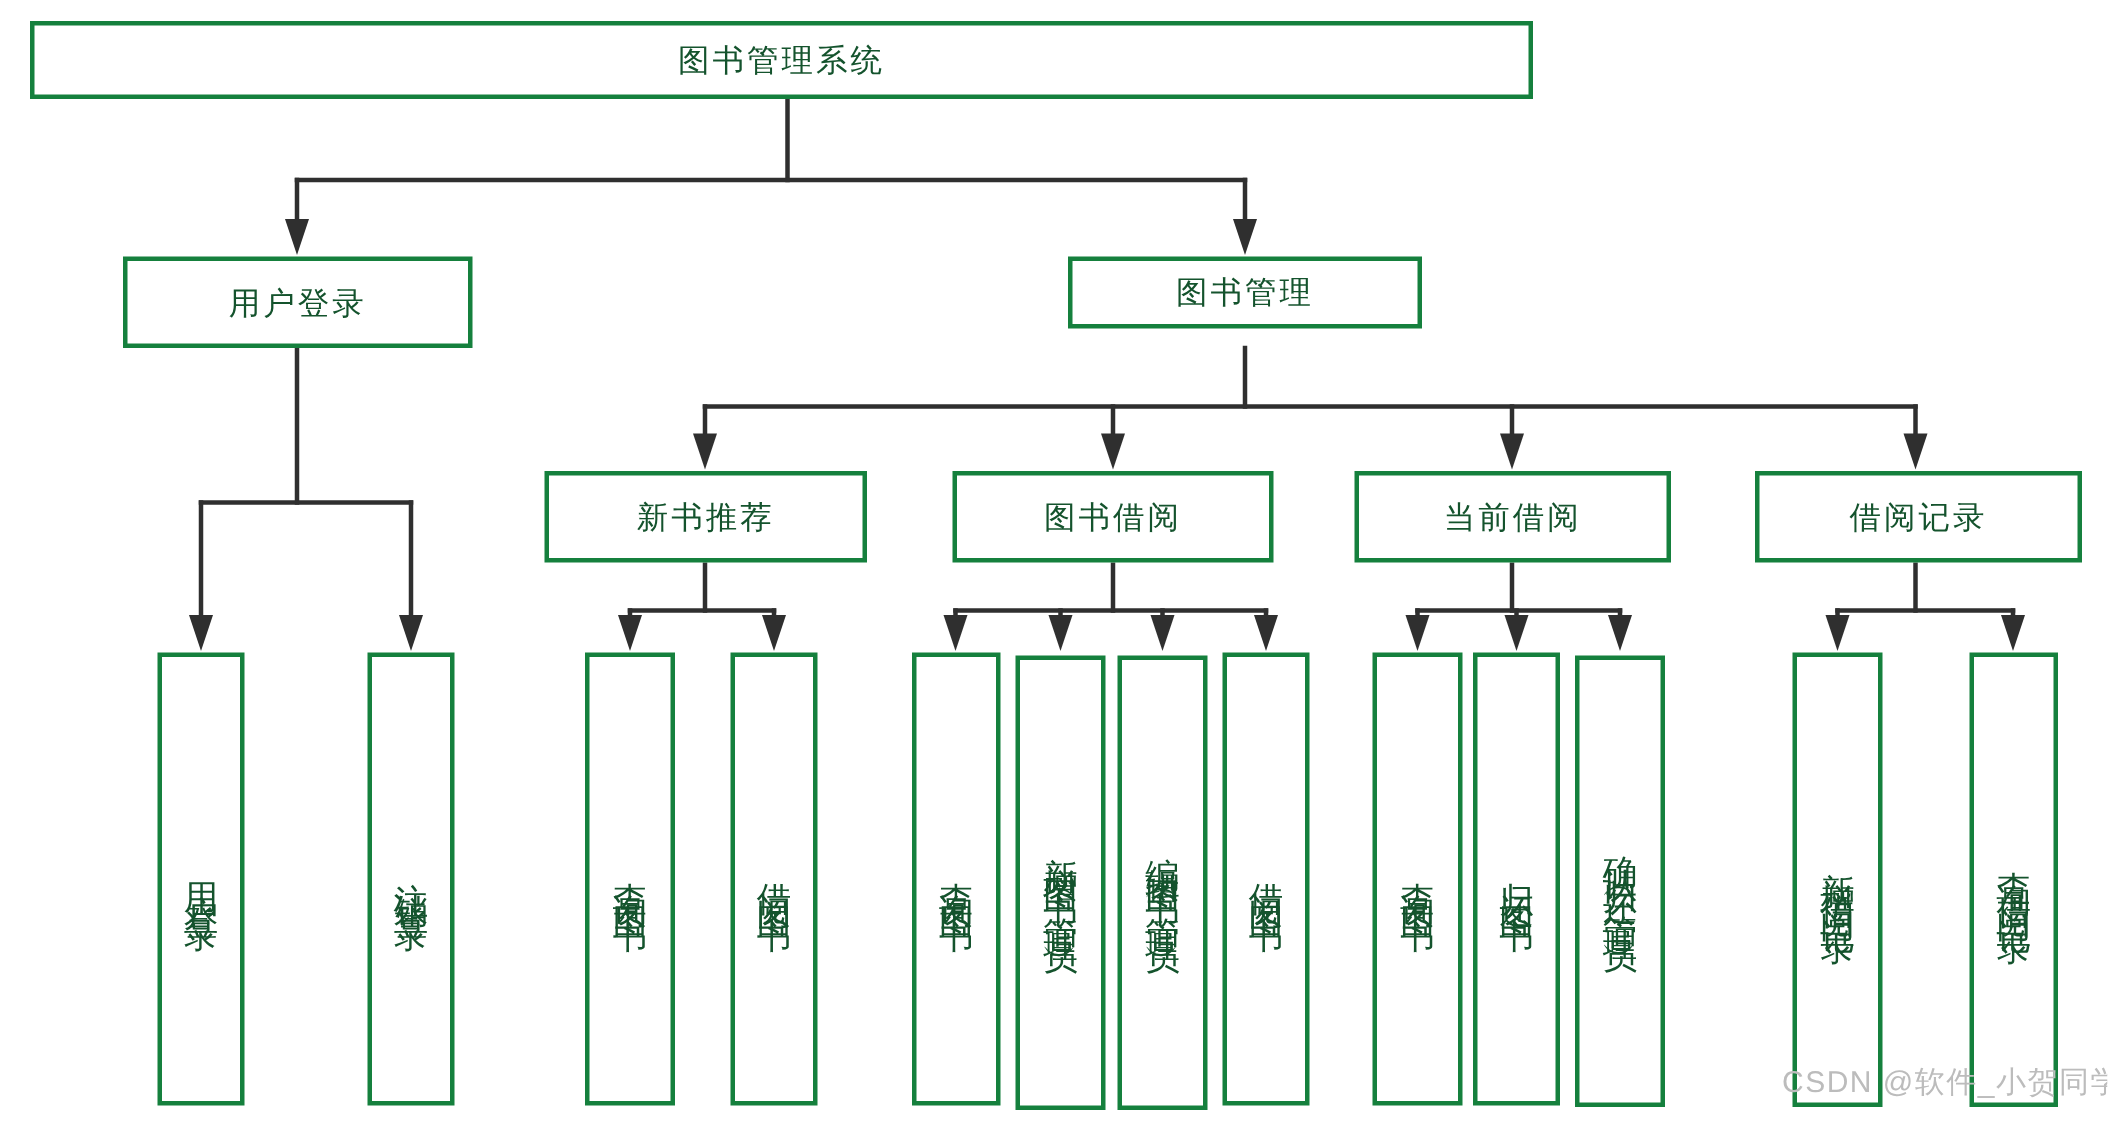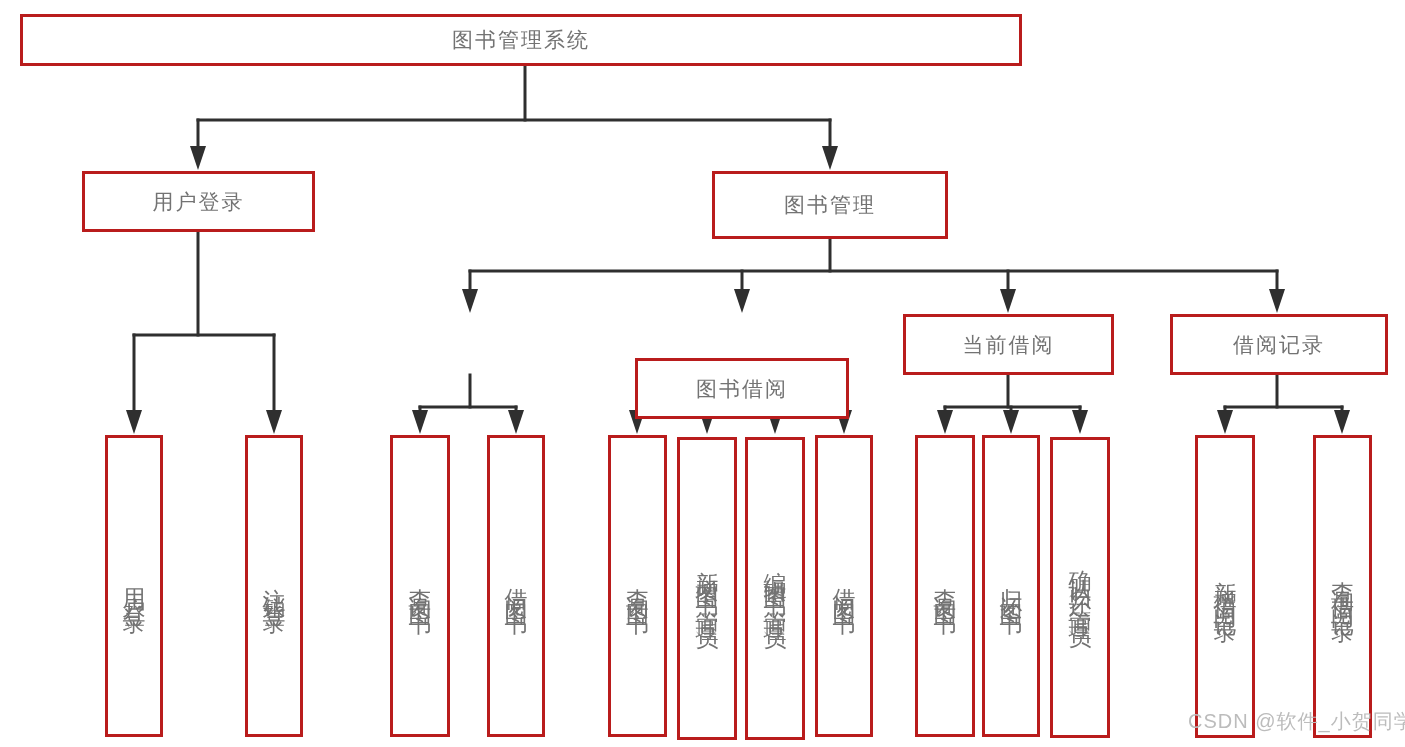--- a/index.html
+++ b/index.html
@@ -7,26 +7,26 @@
     position:relative;
     width:1405px;height:747px;
     background:#ffffff;
     font-family:"Liberation Sans", sans-serif;
     overflow:hidden;
   }
   #connectors{position:absolute;left:0;top:0;width:1405px;height:747px;}
   .node{
     position:absolute;
     box-sizing:border-box;
-    border:3px solid #b91c1c;
+    border:3px solid #15803d;
     background:#ffffff;
     display:flex;
     align-items:center;
     justify-content:center;
-    color:#737373;
+    color:#14532d;
   }
   .h-node{
     font-size:21px;
     letter-spacing:2px;
     white-space:nowrap;
   }
   .v-node{
     font-size:23px;
     letter-spacing:8px;
     writing-mode:vertical-rl;
@@ -99,23 +99,24 @@
       <line x1="1225" y1="407" x2="1342" y2="407" stroke="#2f2f2f" stroke-width="3" stroke-linecap="square"></line>
       <line x1="1225" y1="407" x2="1225" y2="414" stroke="#2f2f2f" stroke-width="3" stroke-linecap="square"></line>
       <polygon points="1217,410 1233,410 1225,434" fill="#2f2f2f"></polygon>
       <line x1="1342" y1="407" x2="1342" y2="414" stroke="#2f2f2f" stroke-width="3" stroke-linecap="square"></line>
       <polygon points="1334,410 1350,410 1342,434" fill="#2f2f2f"></polygon>
     </svg>
 
   <div class="node h-node" style="left:20px;top:14px;width:1002px;height:52px;">图书管理系统</div>
 
   <div class="node h-node" style="left:82px;top:171px;width:233px;height:61px;">用户登录</div>
-  <div class="node h-node" style="left:712px;top:171px;width:236px;height:68px;">图书管理</div>
+  <div class="node h-node" style="left:712px;top:171px;width:236px;height:48px;">图书管理</div>
 
-  <div class="node h-node" style="left:635px;top:314px;width:214px;height:61px;margin-top:44px;">图书借阅</div>
+  <div class="node h-node" style="left:363px;top:314px;width:215px;height:61px;">新书推荐</div>
+  <div class="node h-node" style="left:635px;top:314px;width:214px;height:61px;">图书借阅</div>
   <div class="node h-node" style="left:903px;top:314px;width:211px;height:61px;text-align:center;">当前借阅</div>
   <div class="node h-node" style="left:1170px;top:314px;width:218px;height:61px;">借阅记录</div>
 
   <div class="node v-node" style="left:105px;top:435px;width:58px;height:302px;">用户登录</div>
   <div class="node v-node" style="left:245px;top:435px;width:58px;height:302px;">注销登录</div>
 
   <div class="node v-node" style="left:390px;top:435px;width:60px;height:302px;">查询图书</div>
   <div class="node v-node" style="left:487px;top:435px;width:58px;height:302px;">借阅图书</div>
 
   <div class="node v-node" style="left:608px;top:435px;width:59px;height:302px;">查询图书</div>

